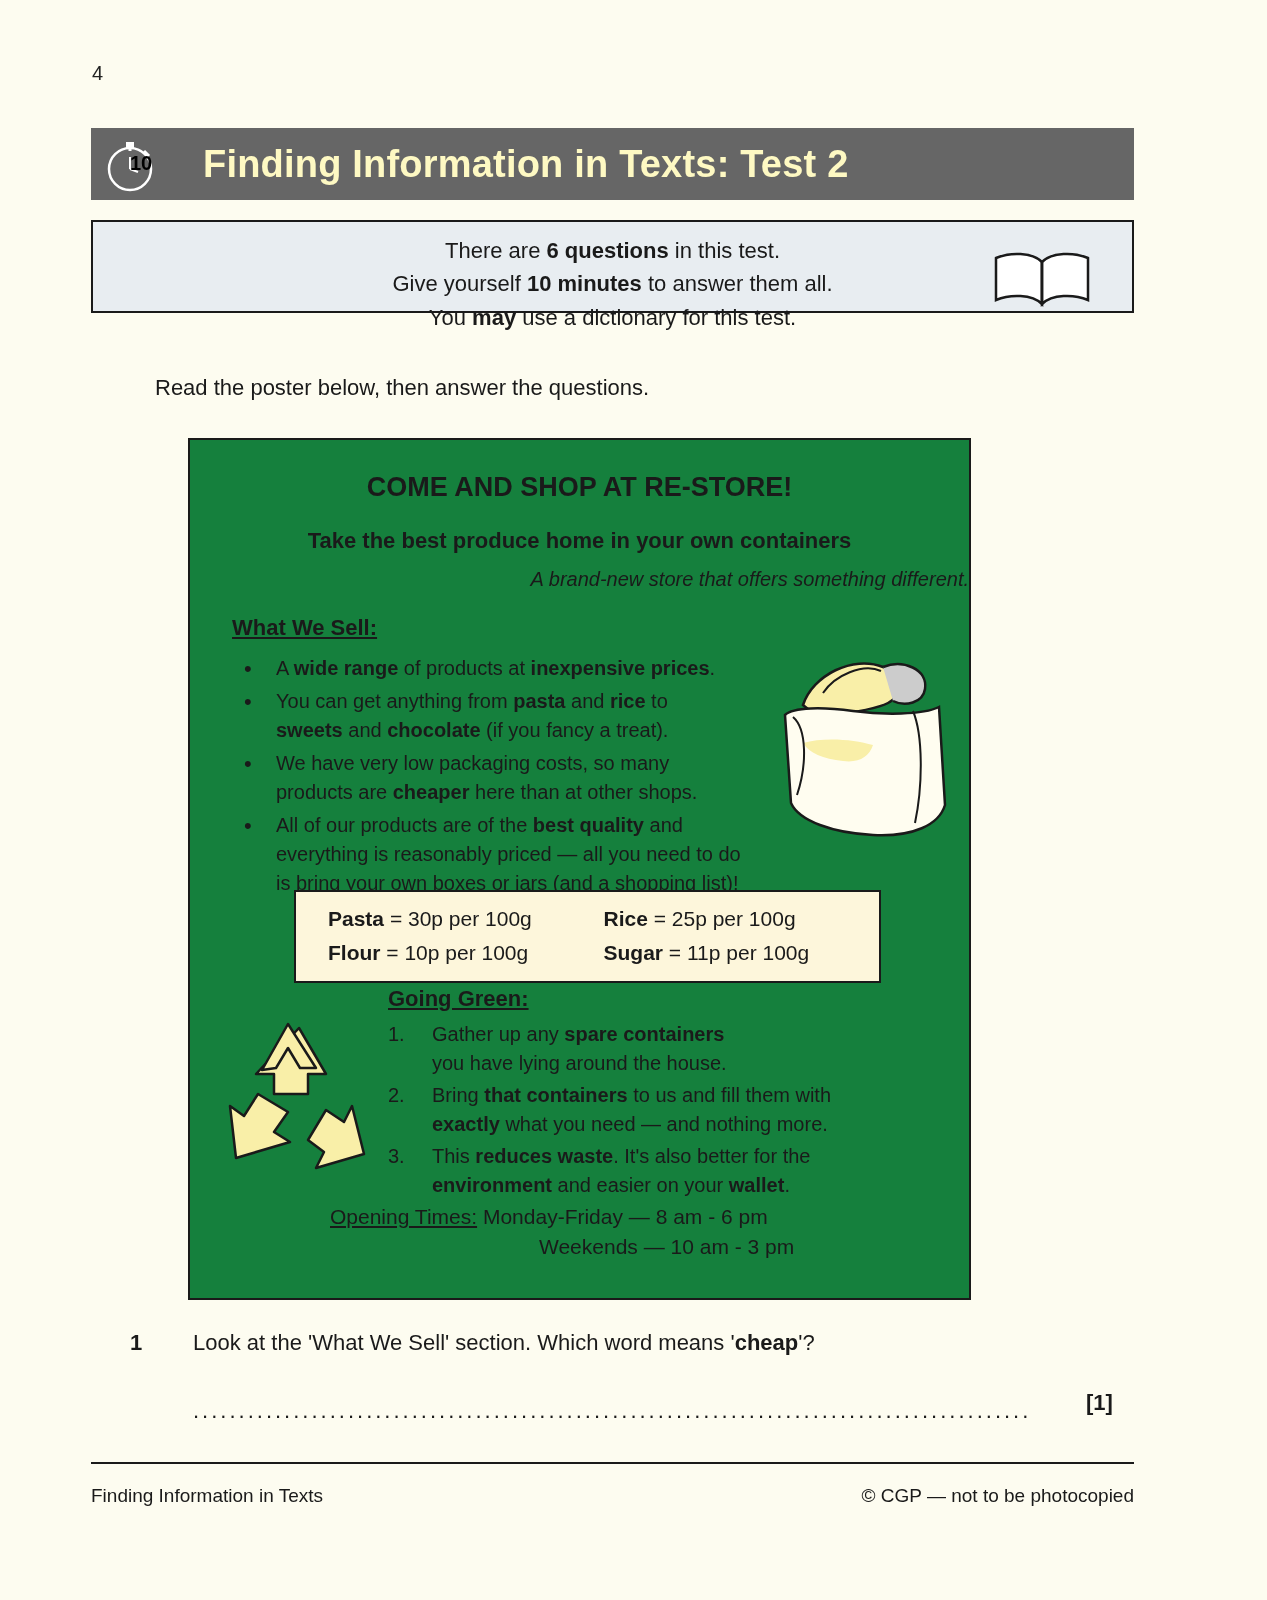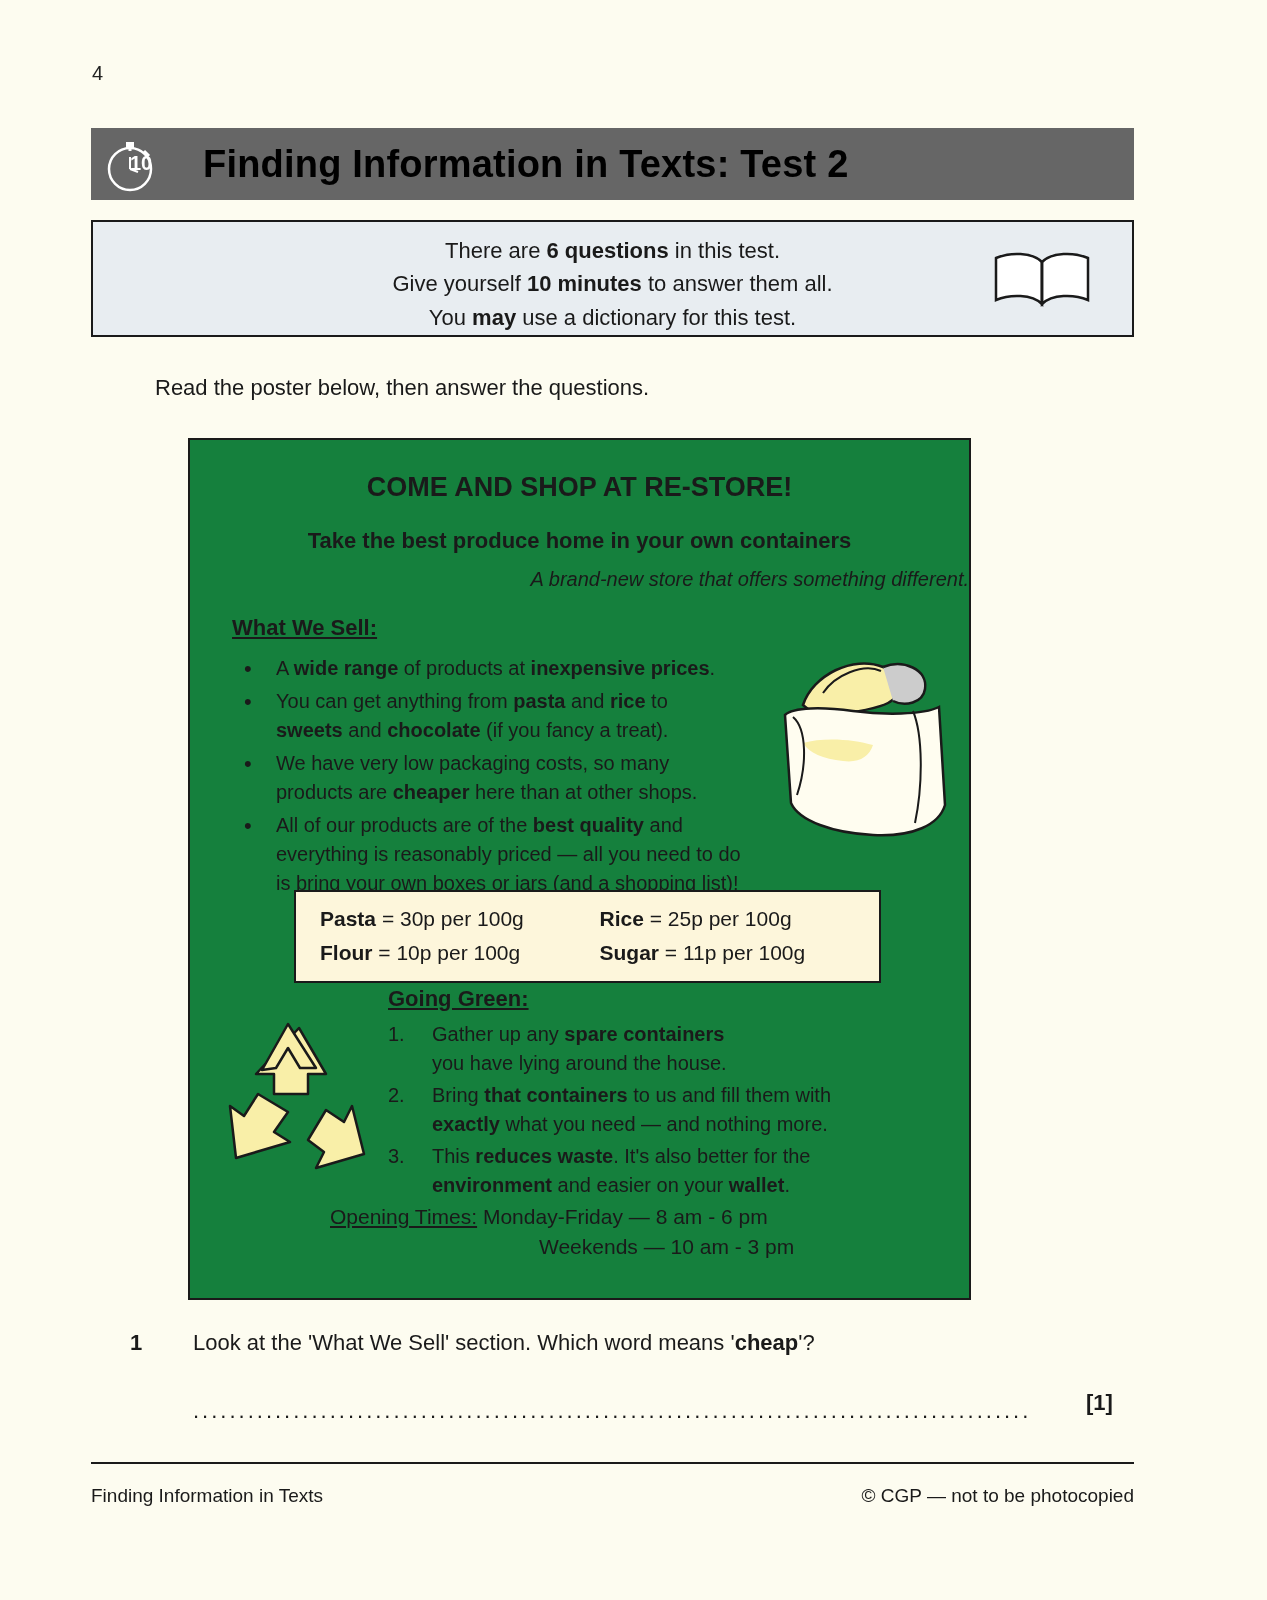--- a/index.html
+++ b/index.html
@@ -44,34 +44,34 @@
     box-sizing: border-box;
   }
   .timer-badge {
     width: 68px;
     height: 72px;
     position: relative;
     flex: 0 0 auto;
   }
   .timer-badge svg { position: absolute; left: 10px; top: 8px; }
   .title-text {
-    color: #000000;
+    color: #fef9c3;
     font-size: 38px;
     font-weight: bold;
     letter-spacing: 0.2px;
     margin-left: 44px;
   }
 
   
   .instruction-box {
     position: absolute;
     left: 91px;
     top: 220px;
     width: 1043px;
-    height: 117px;
+    height: 93px;
     background: #e8edf1;
     border: 2px solid #1a1a1a;
     box-sizing: border-box;
   }
   .instruction-lines {
     position: absolute;
     left: 0;
     top: 12px;
     width: 100%;
     text-align: center;
@@ -161,21 +161,21 @@
     width: 587px;
     border: 2px solid #1a1a1a;
     box-sizing: border-box;
     padding: 10px 0 12px 0;
     background: #fdf6db;
   }
   .price-row {
     display: flex;
     font-size: 21px;
     line-height: 1.6;
-    padding-left: 24px;
+    padding-left: 32px;
     justify-content: center;
   }
   .price-cell { width: 300px; }
   .price-cell .label { font-weight: bold; }
 
   .green-head {
     position: absolute;
     left: 198px;
     top: 543px;
     font-weight: bold;
@@ -289,21 +289,21 @@
       <svg width="58" height="58" viewBox="0 0 58 58">
         <circle cx="29" cy="33" r="21" fill="none" stroke="#ffffff" stroke-width="2.5"></circle>
         <rect x="25" y="6" width="8" height="6" fill="#ffffff"></rect>
         <rect x="27.5" y="10" width="3" height="5" fill="#ffffff"></rect>
         <line x1="43" y1="15" x2="48" y2="20" stroke="#ffffff" stroke-width="3"></line>
         <line x1="29" y1="33" x2="29" y2="21" stroke="#ffffff" stroke-width="2"></line>
         <line x1="29" y1="33" x2="37" y2="36" stroke="#ffffff" stroke-width="2"></line>
       </svg>
       <div style="position:absolute;left:0;top:0;width:58px;height:58px;"></div>
     </div>
-    <div style="position:absolute;left:22px;top:24px;width:56px;text-align:center;color:#ffffff;font-size:20px;font-weight:bold;">10</div>
+    <div style="position:absolute;left:22px;top:24px;width:56px;text-align:center;color:#000000;font-size:20px;font-weight:bold;">10</div>
     <div class="title-text">Finding Information in Texts: Test 2</div>
   </div>
 
   <div class="instruction-box">
     <div class="instruction-lines">
       <div><span>There are </span><b>6 questions</b><span> in this test.</span></div>
       <div><span>Give yourself </span><b>10 minutes</b><span> to answer them all.</span></div>
       <div><span>You </span><b>may</b><span> use a dictionary for this test.</span></div>
     </div>
     <div class="book-icon">

